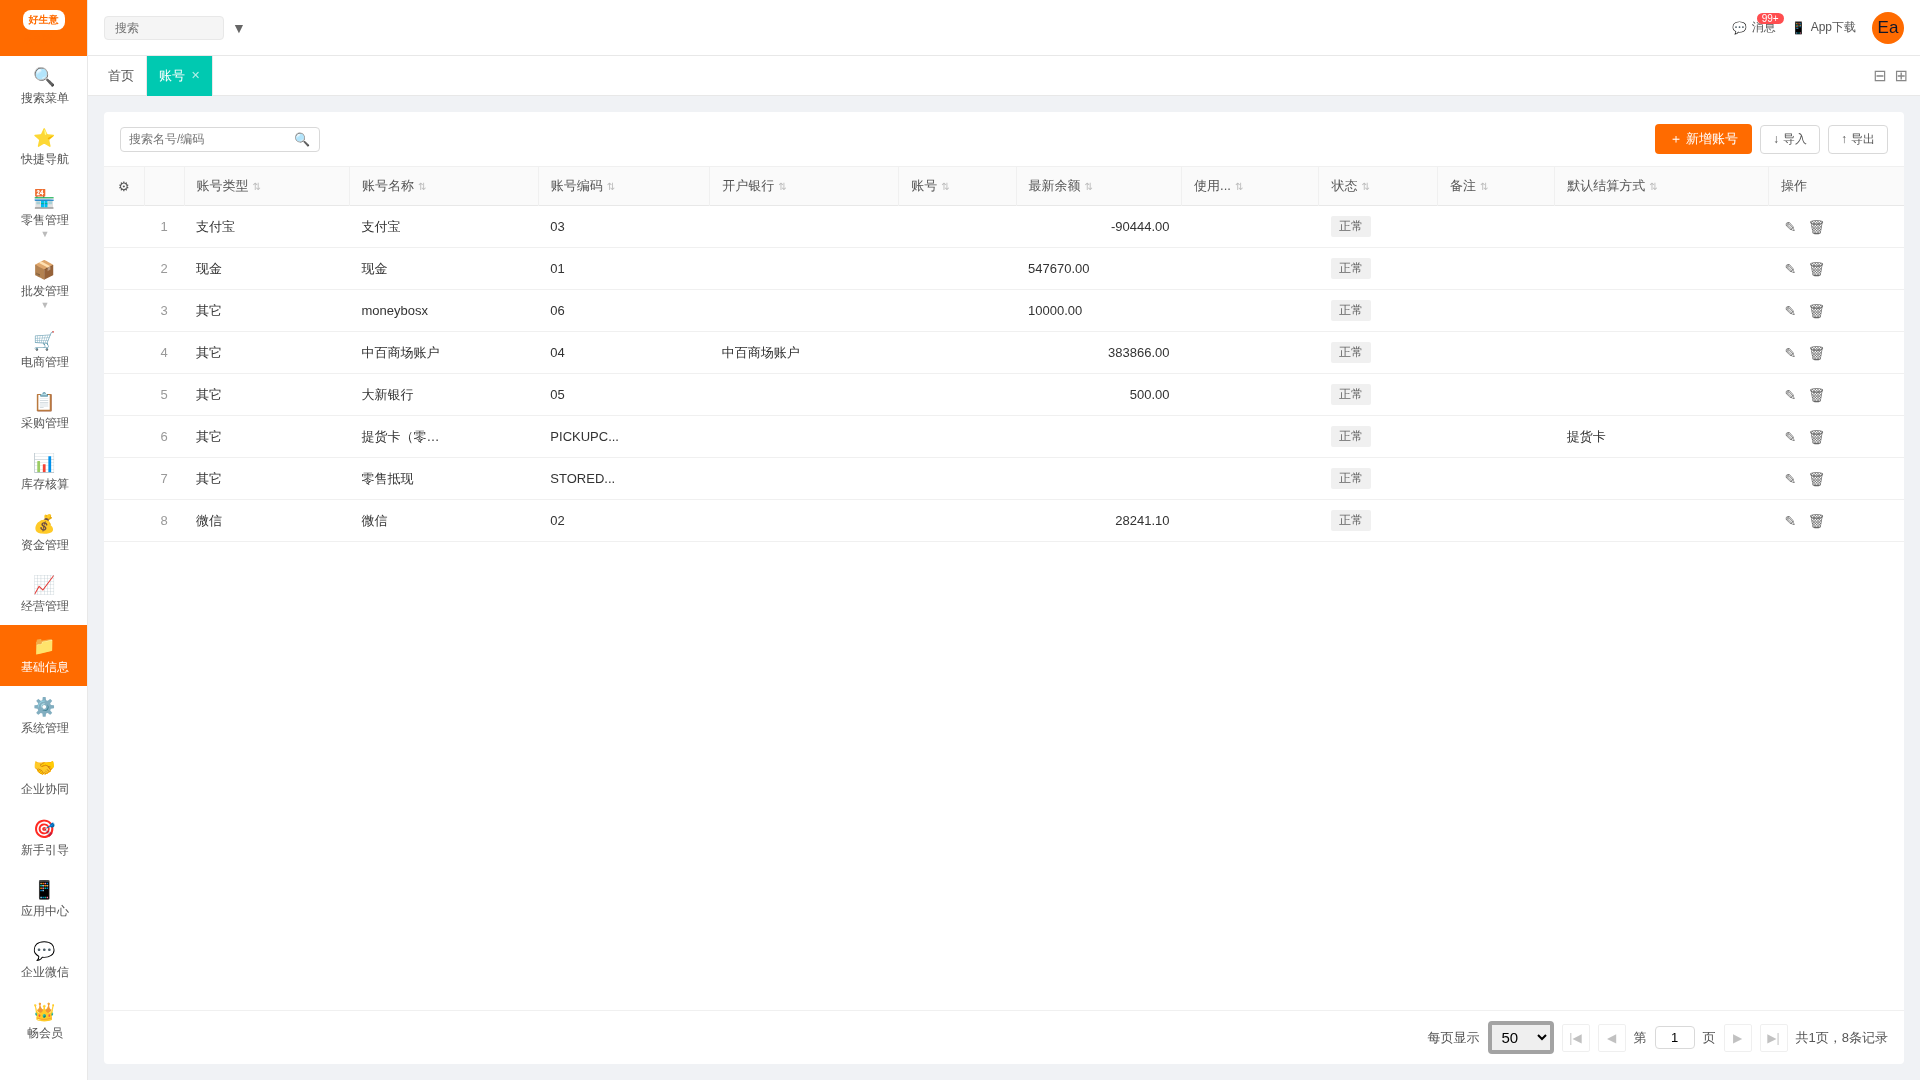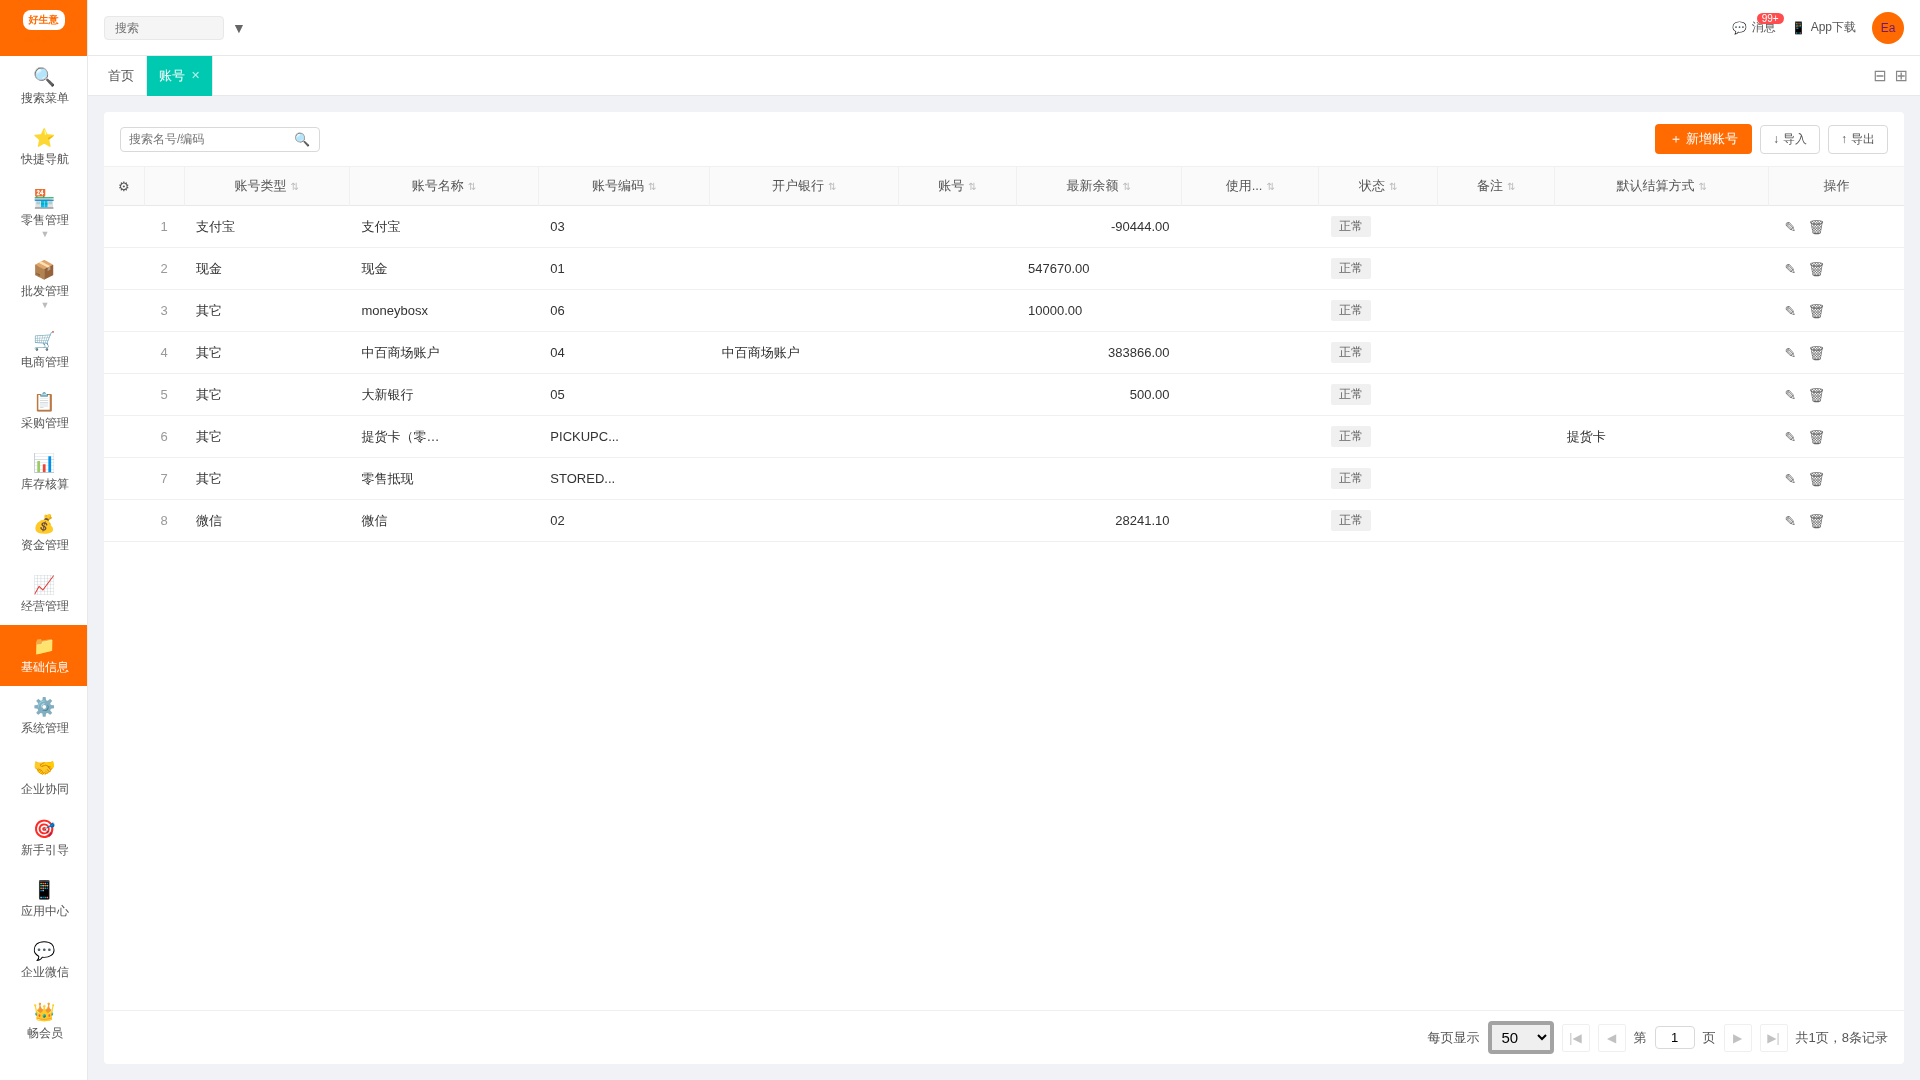--- a/index.html
+++ b/index.html
@@ -129,22 +129,22 @@
       font-size: 12px;
     }
     .avatar {
       width: 32px;
       height: 32px;
       border-radius: 50%;
       background: #ff6b00;
       display: flex;
       align-items: center;
       justify-content: center;
-      color: #701a75;
-      font-size: 12px;
+      color: #0f172a;
+      font-size: 17px;
     }
 
     
     .tab-bar {
       height: 40px;
       background: #fff;
       display: flex;
       align-items: center;
       border-bottom: 1px solid #e8e8e8;
       padding: 0 0 0 8px;
@@ -262,21 +262,21 @@
       width: 100%;
       border-collapse: collapse;
       font-size: 13px;
     }
     thead tr {
       background: #fafafa;
       border-bottom: 1px solid #e8e8e8;
     }
     thead th {
       padding: 10px 12px;
-      text-align: center;
+      text-align: left;
       color: #555;
       font-weight: 500;
       white-space: nowrap;
       border-right: 1px solid #f0f0f0;
       position: relative;
     }
     thead th:last-child { border-right: none; }
     thead th .sort-icon { color: #bbb; font-size: 10px; margin-left: 4px; }
     tbody tr {
       border-bottom: 1px solid #f0f0f0;

